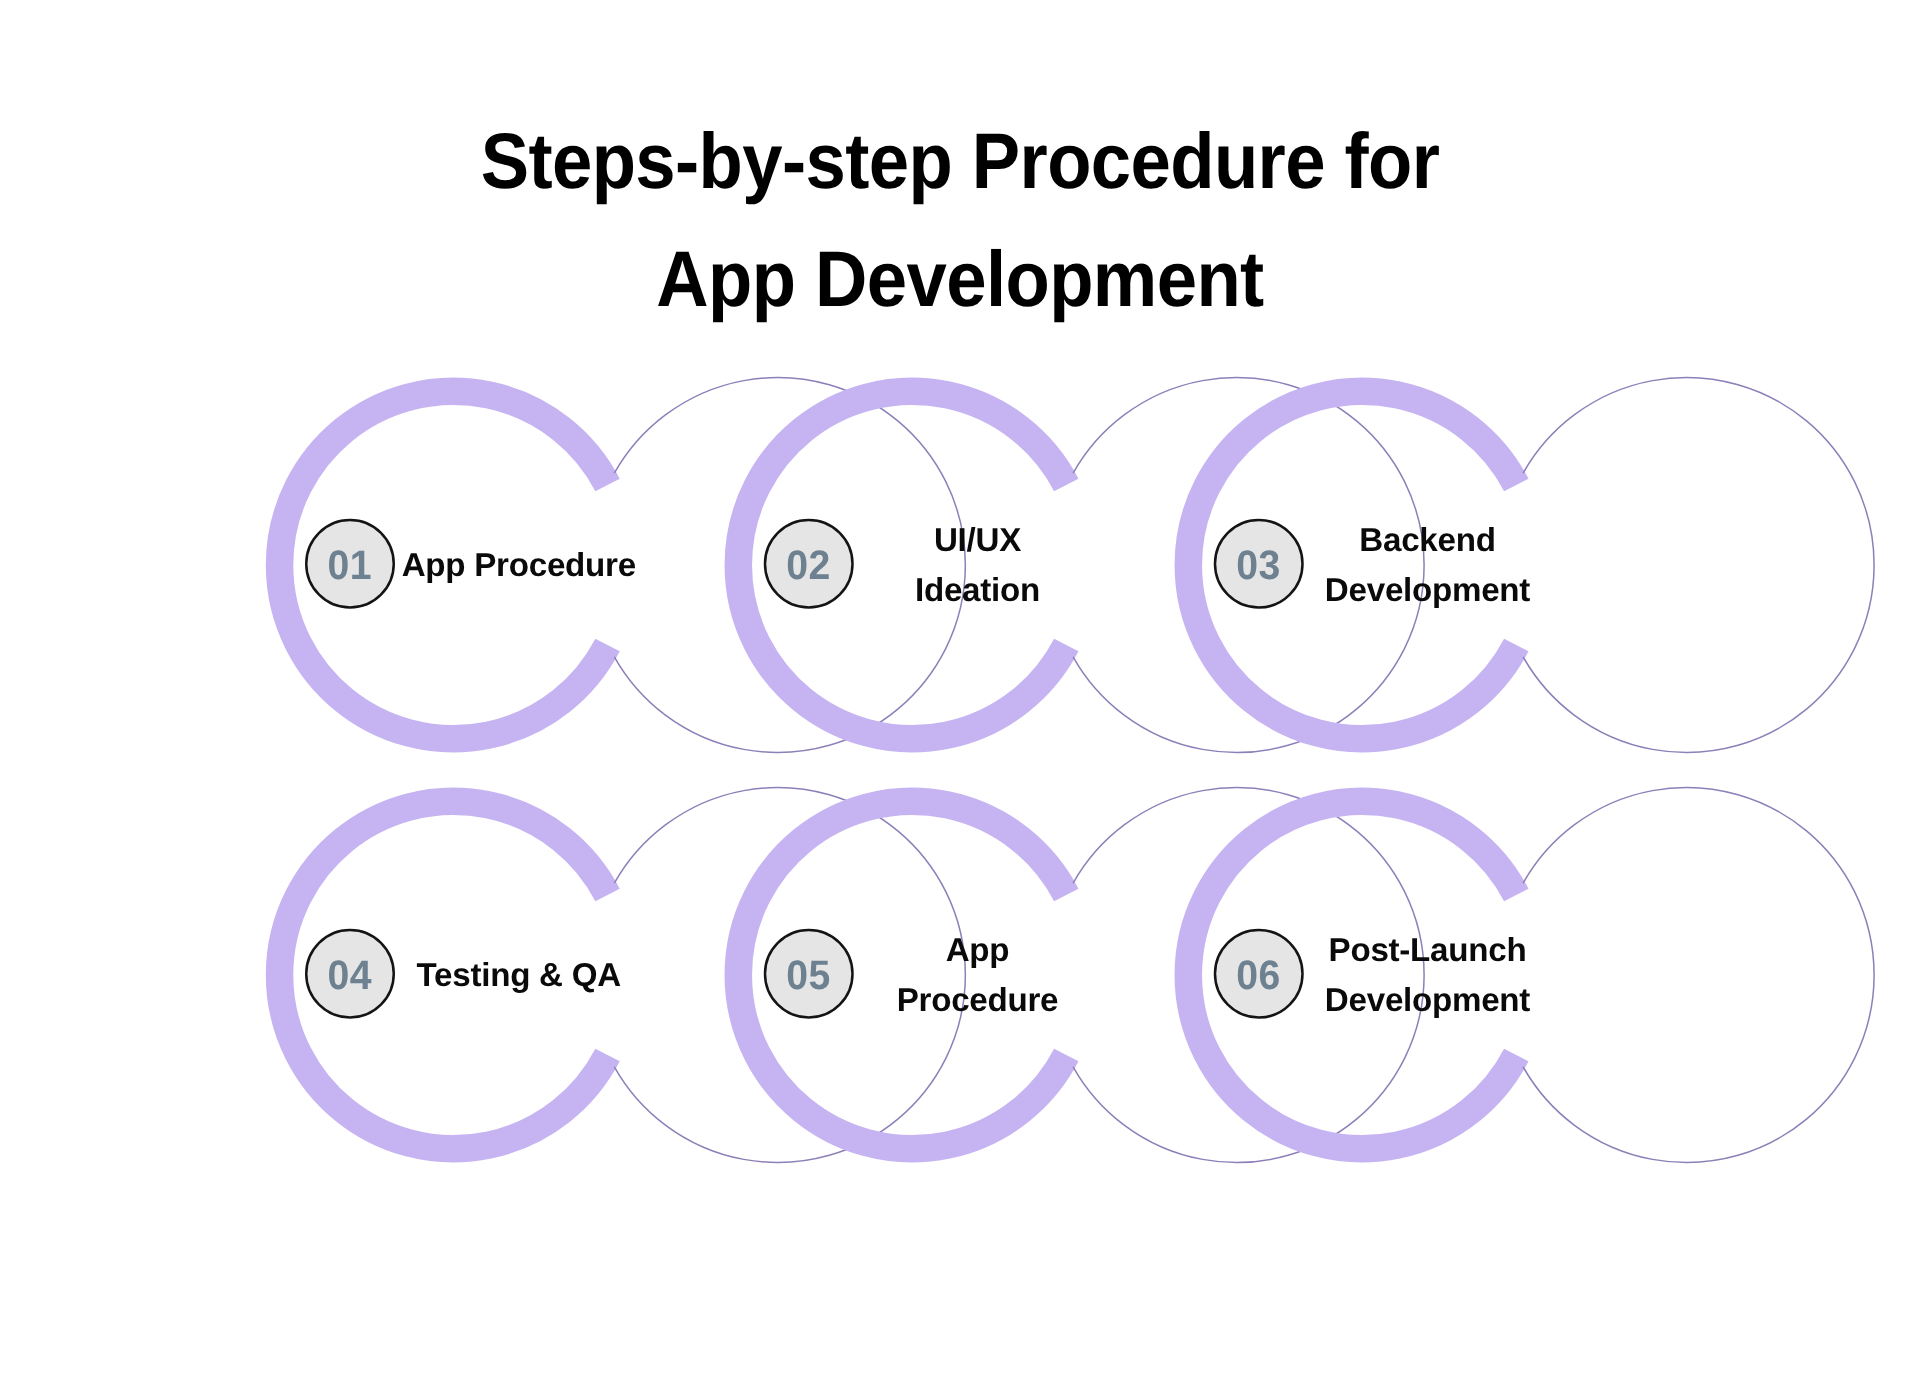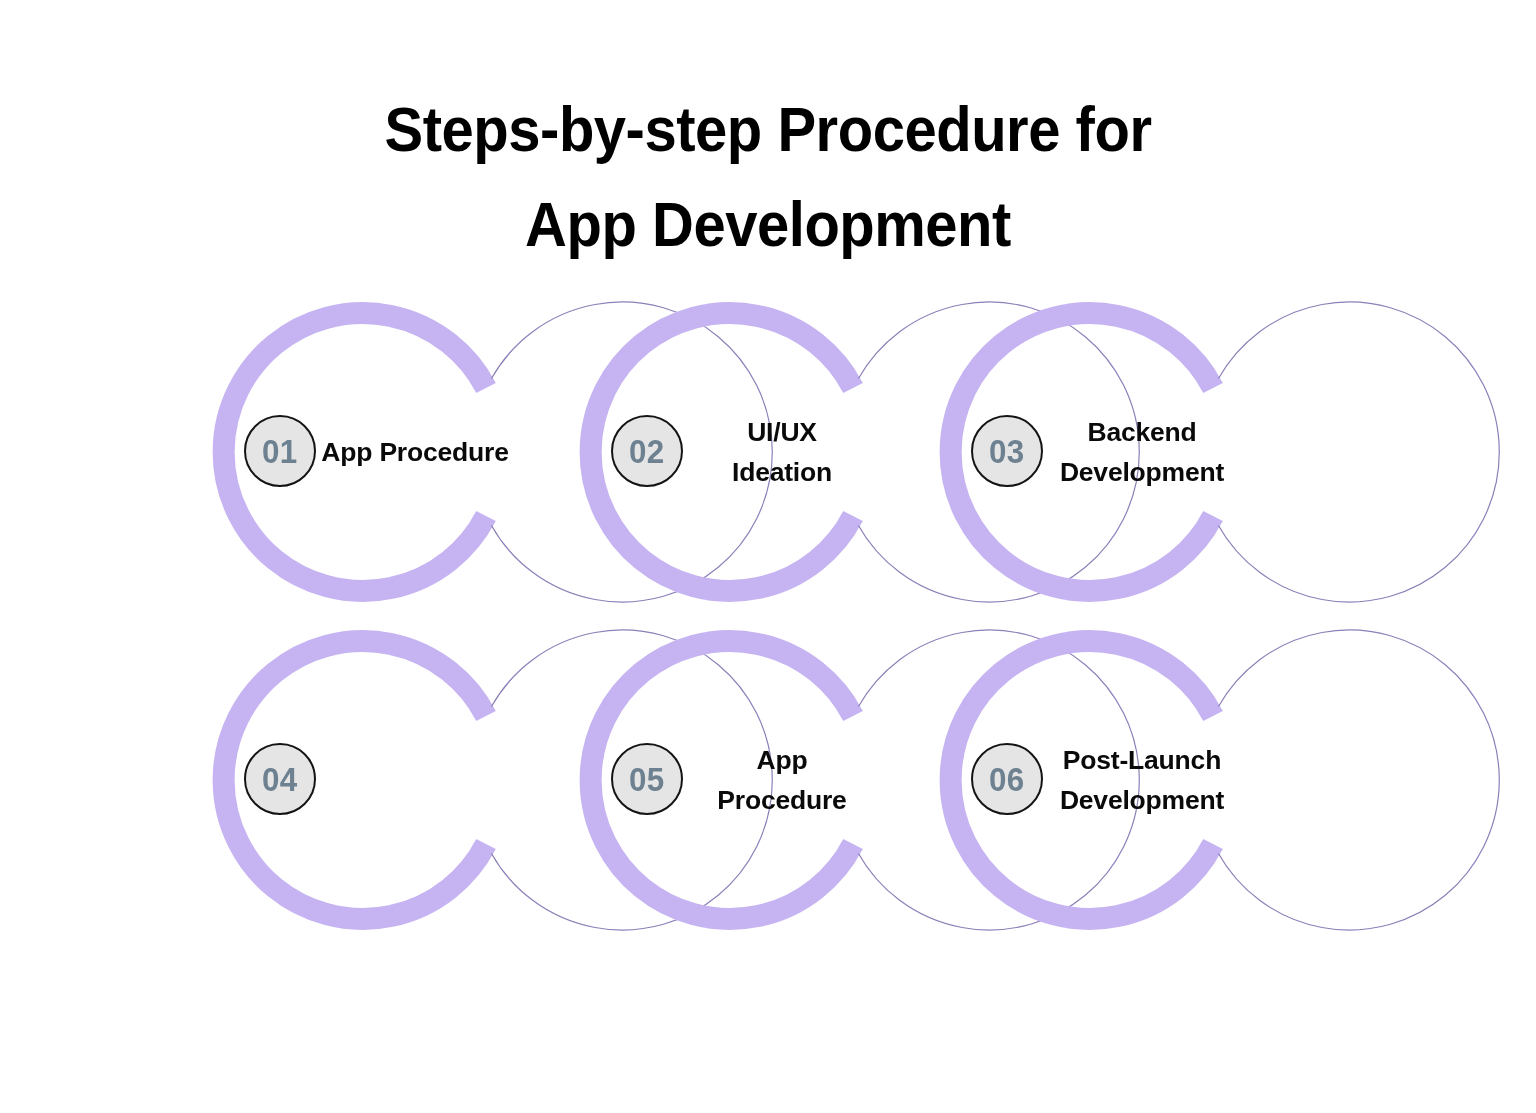--- a/index.html
+++ b/index.html
@@ -179,20 +179,23 @@
     </div>
 
     <div class="step c1 r2">
       <svg class="ring" viewBox="0 0 300 300">
         <path class="ring-arc" fill="none" stroke="#c6b4f2" stroke-width="22" stroke-linecap="butt" d="M 261.03 86.00 A 139 139 0 1 0 261.03 214.00"></path>
         <path class="ring-outline" fill="none" stroke="#8d7fb8" stroke-width="1.2" d="M 266.47 76.58 A 150 150 0 1 1 266.47 223.42"></path>
       </svg>
       <div class="badge">
         <span class="badge-num">04</span>
       </div>
+      <div class="label">
+        <span class="label-text">Testing &amp; QA</span>
+      </div>
     </div>
 
     <div class="step c2 r2">
       <svg class="ring" viewBox="0 0 300 300">
         <path class="ring-arc" fill="none" stroke="#c6b4f2" stroke-width="22" stroke-linecap="butt" d="M 261.03 86.00 A 139 139 0 1 0 261.03 214.00"></path>
         <path class="ring-outline" fill="none" stroke="#8d7fb8" stroke-width="1.2" d="M 266.47 76.58 A 150 150 0 1 1 266.47 223.42"></path>
       </svg>
       <div class="badge">
         <span class="badge-num">05</span>
       </div>

